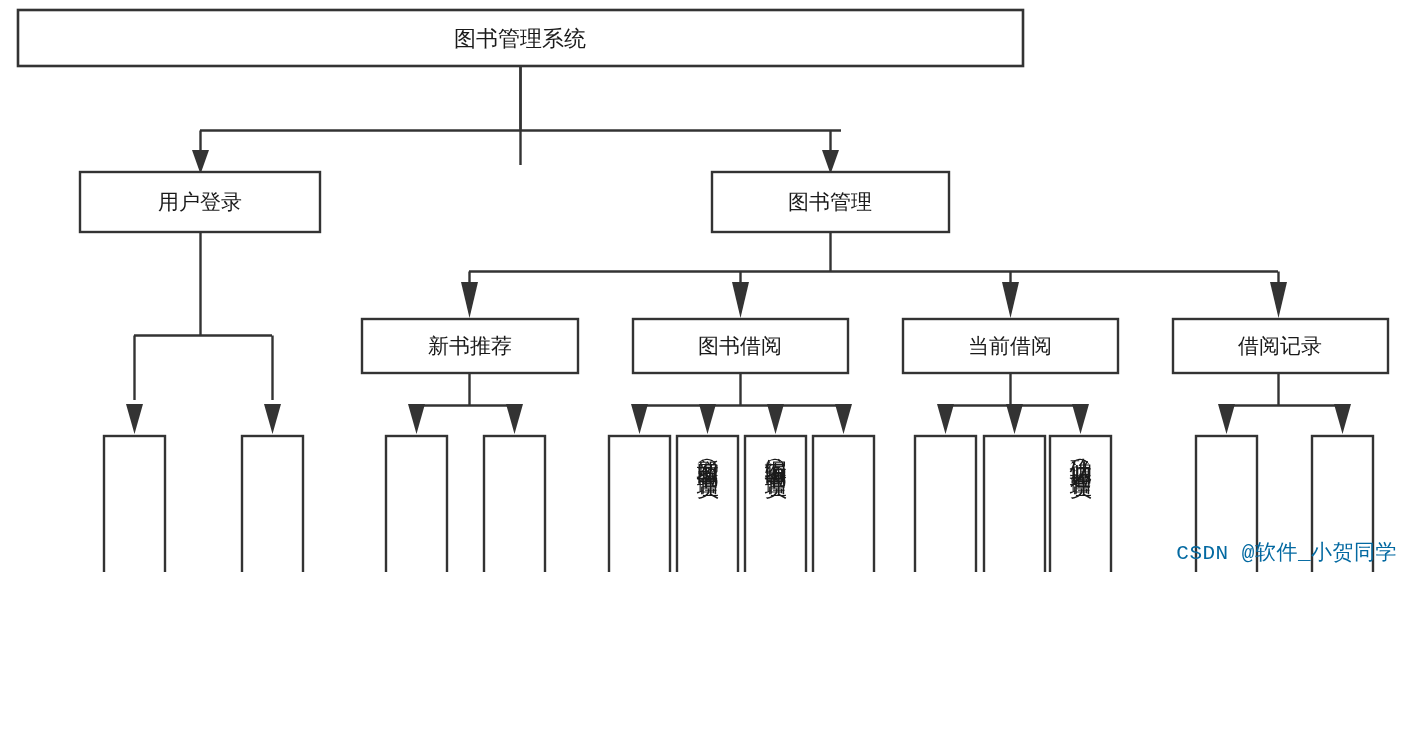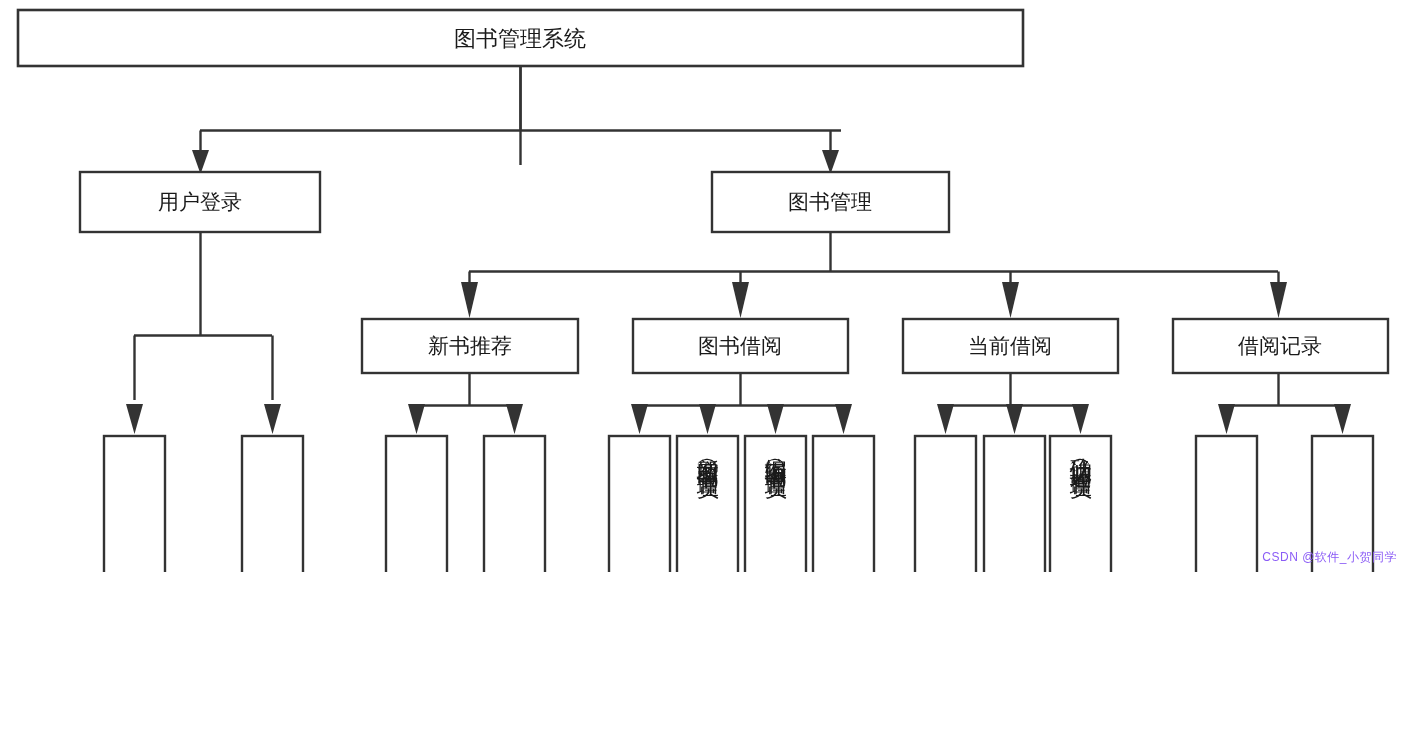--- a/index.html
+++ b/index.html
@@ -68,23 +68,23 @@
     font-size: 22px;
     line-height: 1.12;
     letter-spacing: 3px;
     color: #1a1a1a;
     white-space: nowrap;
   }
   .watermark {
     position: absolute;
     right: 8px;
     bottom: 6px;
-    font-family: Liberation Sans, sans-serif;
-    font-size: 12px;
-    color: #8b5cf6;
+    font-family: Liberation Mono, monospace;
+    font-size: 21px;
+    color: #0369a1;
     letter-spacing: 0.5px;
     white-space: nowrap;
   }
 </style>
 </head>
 <body>
 
 <div id="stage">
 
   <svg id="diagram-svg" viewBox="0 0 1405 747">

